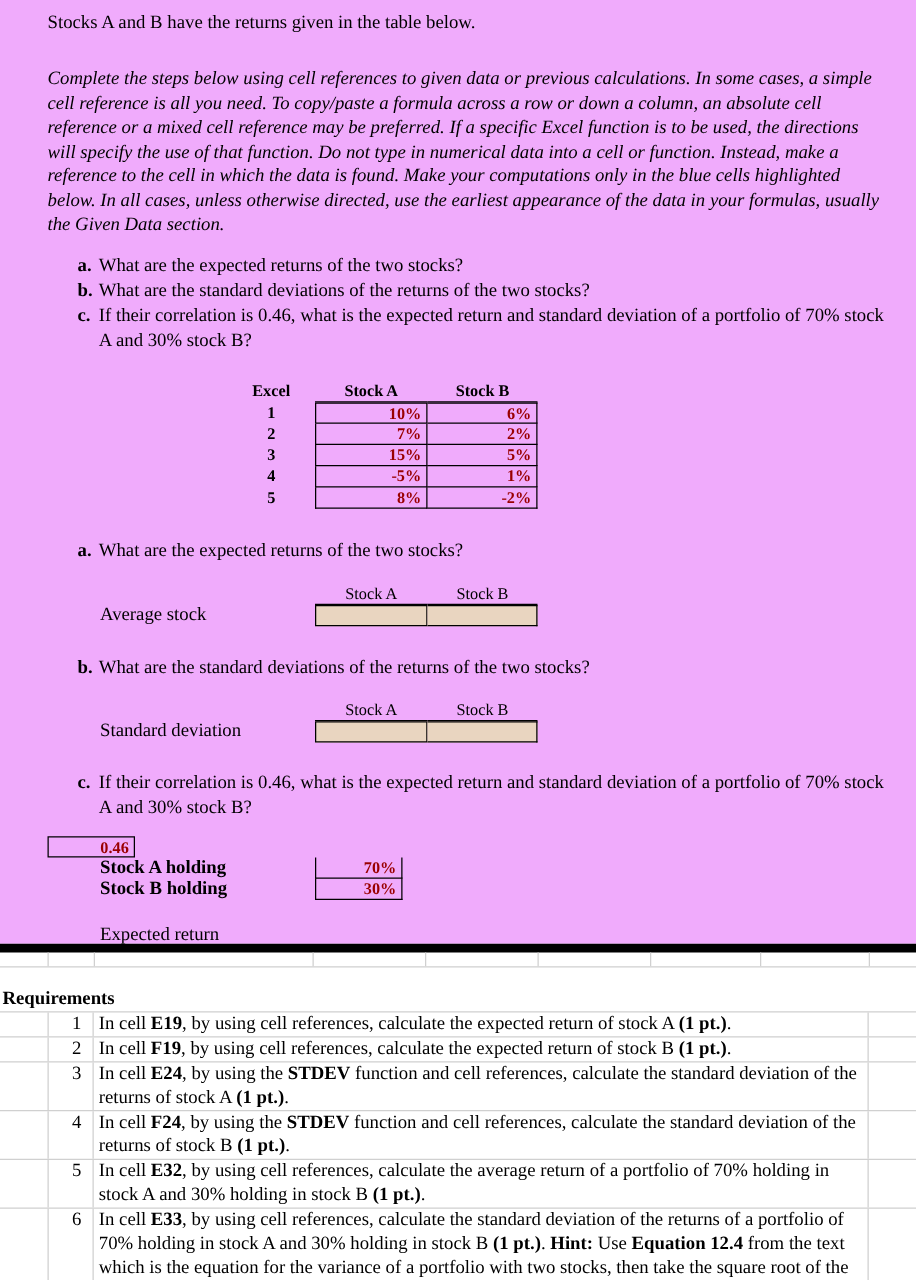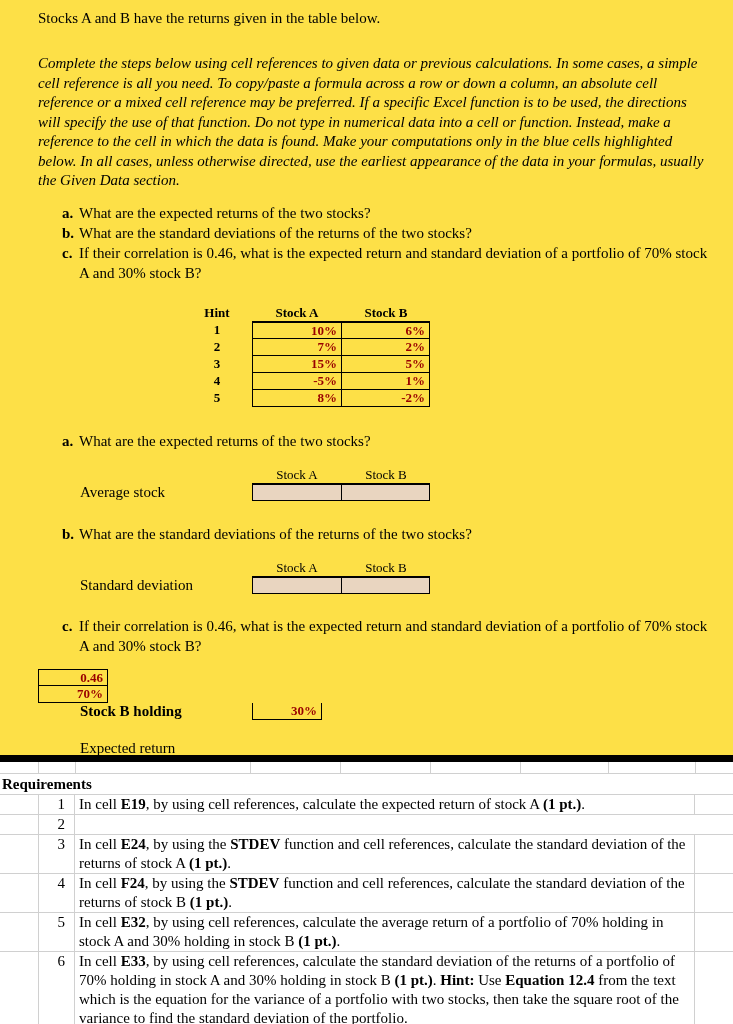--- a/index.html
+++ b/index.html
@@ -3,21 +3,21 @@
 <meta charset="utf-8">
 <style>
   * { margin:0; padding:0; box-sizing:border-box; }
   html,body { background:#fff; }
   body {
     width:733px; height:1024px;
     font-family:"Liberation Serif", serif;
     font-size:15px; color:#000;
     overflow:hidden;
   }
-  .page { position:relative; width:733px; height:1024px; background:#fde047; overflow:hidden; }
+  .page { position:relative; width:733px; height:1024px; background:#f0abfc; overflow:hidden; }
   .content { padding:9px 25px 0 38px; }
 
   .opening { line-height:19px; }
   .instructions { font-style:italic; margin-top:26px; line-height:19.5px; }
 
   .qlist { margin-top:12px; }
   .q { display:flex; line-height:20px; margin-left:24px; }
   .q-letter { font-weight:bold; width:17px; flex:none; }
   .q-text { flex:1; }
 
@@ -62,21 +62,21 @@
   .out-label { width:214px; flex:none; padding-left:42px; line-height:18px; }
   .out-cell { width:90px; height:18px; border:1px solid var(--border,#000); background:var(--fill,#e9d5c0); }
   .out-row + .out-row .out-cell { border-top:none; }
 
   
   .bottom { position:absolute; left:0; top:755px; width:733px; background:#fff; }
   .band { height:7px; background:#000; }
   .strip { position:relative; height:12px; border-bottom:1px solid var(--grid,#d0d0d0); }
   .vline { position:absolute; top:0; bottom:0; width:1px; background:var(--grid,#d0d0d0); }
   .reqtitle-row { height:21px; line-height:21px; font-weight:bold; padding-left:2px;
-                  border-bottom:1px solid var(--grid,#d0d0d0); }
+                  border-bottom:1px solid var(--grid,#d0d0d0);margin-top:15px; }
   .rq-row { display:flex; border-bottom:1px solid var(--grid,#d0d0d0); }
   .rq-sp { width:38px; flex:none; }
   .rq-num { width:37px; flex:none; text-align:right; padding-right:9px; line-height:19px;
             border-left:1px solid var(--grid,#d0d0d0); border-right:1px solid var(--grid,#d0d0d0); }
   .rq-text { width:620px; flex:none; padding:0 6px 0 4px; line-height:19px;
              border-right:1px solid var(--grid,#d0d0d0); }
   .rq-text .bseg { font-weight:bold; }
 </style>
 </head>
 <body>
@@ -97,21 +97,21 @@
         <span class="q-text">What are the standard deviations of the returns of the two stocks?</span>
       </div>
       <div class="q">
         <span class="q-letter">c.</span>
         <span class="q-text">If their correlation is 0.46, what is the expected return and standard deviation of a portfolio of 70% stock A and 30% stock B?</span>
       </div>
     </div>
 
     <div class="dtable">
       <div class="dt-head">
-        <div class="dt-year">Hint</div>
+        <div class="dt-year">Excel</div>
         <div class="dt-colA">Stock A</div>
         <div class="dt-colB">Stock B</div>
       </div>
       <div class="dt-row">
         <div class="dt-num">1</div>
         <div class="dt-val a">10%</div>
         <div class="dt-val b">6%</div>
       </div>
       <div class="dt-row">
         <div class="dt-num">2</div>
@@ -168,20 +168,21 @@
     <div class="q sec-c">
       <span class="q-letter">c.</span>
       <span class="q-text">If their correlation is 0.46, what is the expected return and standard deviation of a portfolio of 70% stock A and 30% stock B?</span>
     </div>
 
     <div class="giv">
       <div class="giv-row">
         <div class="giv-val">0.46</div>
       </div>
       <div class="giv-row">
+        <div class="giv-label">Stock A holding</div>
         <div class="giv-val">70%</div>
       </div>
       <div class="giv-row">
         <div class="giv-label">Stock B holding</div>
         <div class="giv-val">30%</div>
       </div>
     </div>
 
     <div class="out">
       <div class="out-row">
@@ -211,20 +212,21 @@
     <div class="reqtitle-row">Requirements</div>
 
     <div class="rq-row">
       <div class="rq-sp"></div>
       <div class="rq-num">1</div>
       <div class="rq-text"><span>In cell </span><span class="bseg">E19</span><span>, by using cell references, calculate the expected return of stock A </span><span class="bseg">(1 pt.)</span><span>.</span></div>
     </div>
     <div class="rq-row">
       <div class="rq-sp"></div>
       <div class="rq-num">2</div>
+      <div class="rq-text"><span>In cell </span><span class="bseg">F19</span><span>, by using cell references, calculate the expected return of stock B </span><span class="bseg">(1 pt.)</span><span>.</span></div>
     </div>
     <div class="rq-row">
       <div class="rq-sp"></div>
       <div class="rq-num">3</div>
       <div class="rq-text"><span>In cell </span><span class="bseg">E24</span><span>, by using the </span><span class="bseg">STDEV</span><span> function and cell references, calculate the standard deviation of the returns of stock A </span><span class="bseg">(1 pt.)</span><span>.</span></div>
     </div>
     <div class="rq-row">
       <div class="rq-sp"></div>
       <div class="rq-num">4</div>
       <div class="rq-text"><span>In cell </span><span class="bseg">F24</span><span>, by using the </span><span class="bseg">STDEV</span><span> function and cell references, calculate the standard deviation of the returns of stock B </span><span class="bseg">(1 pt.)</span><span>.</span></div>

